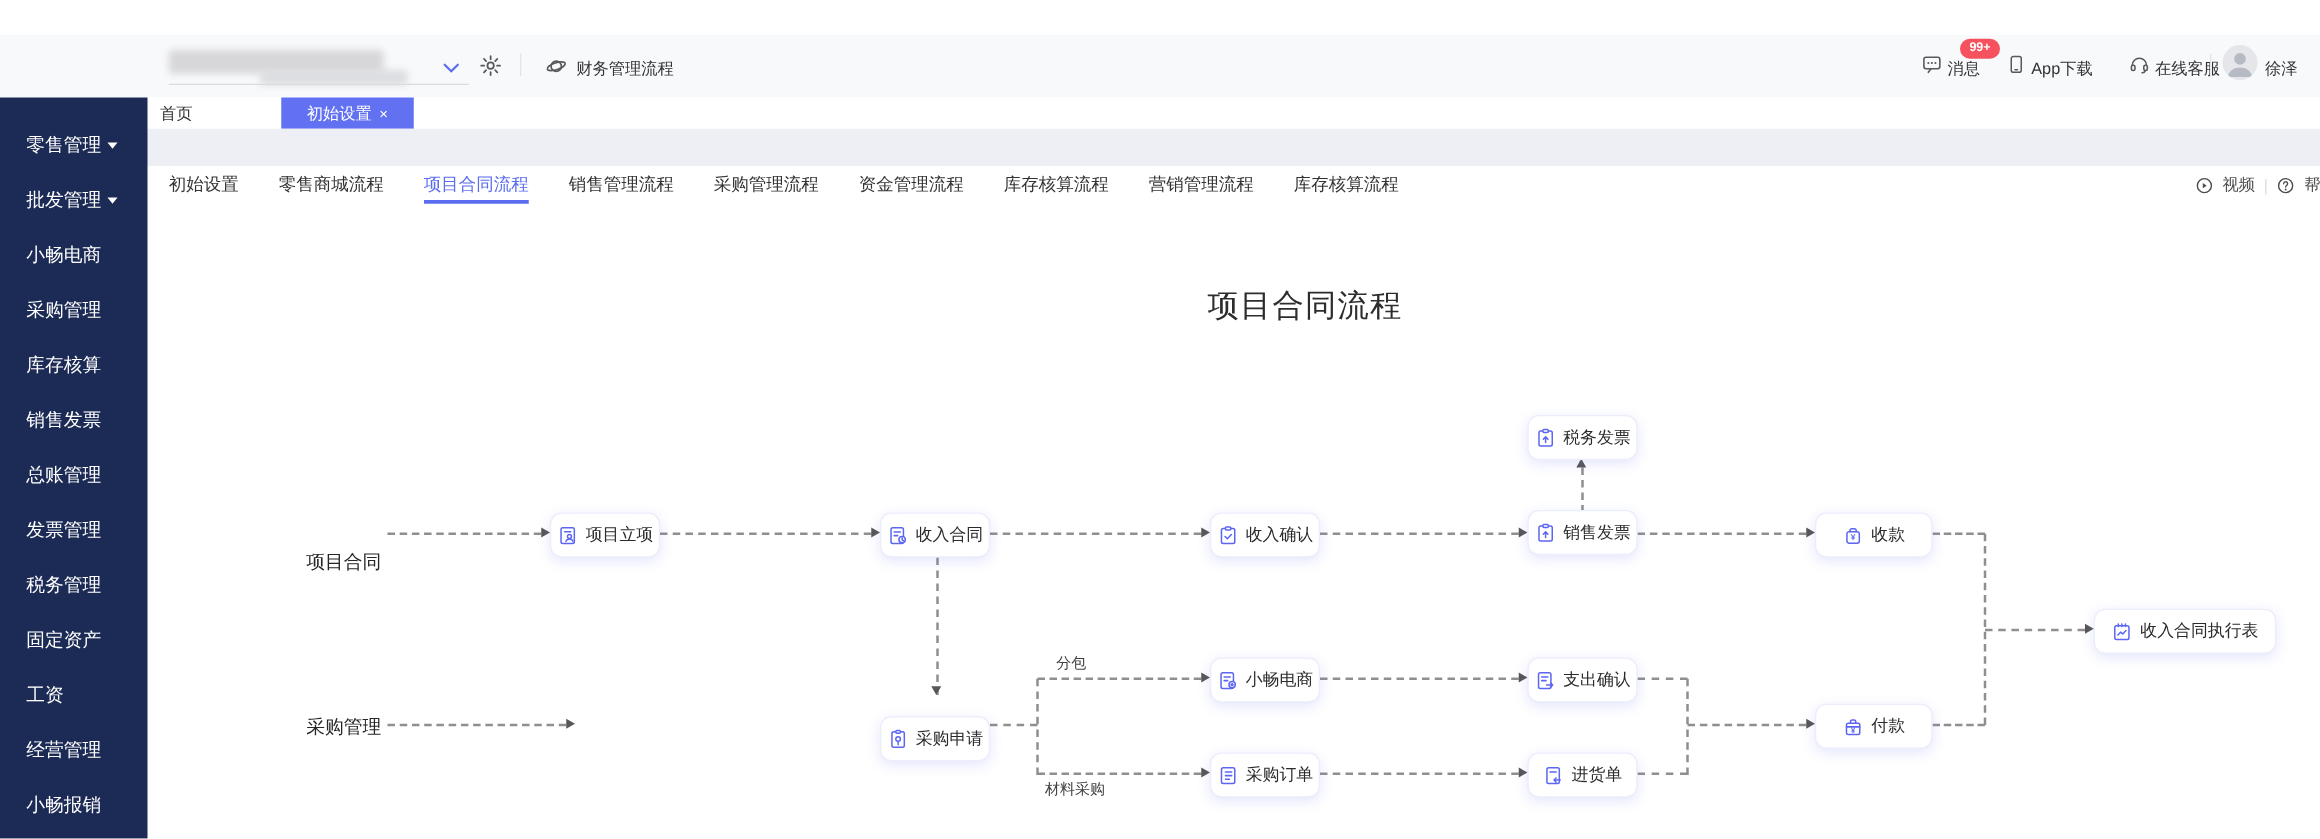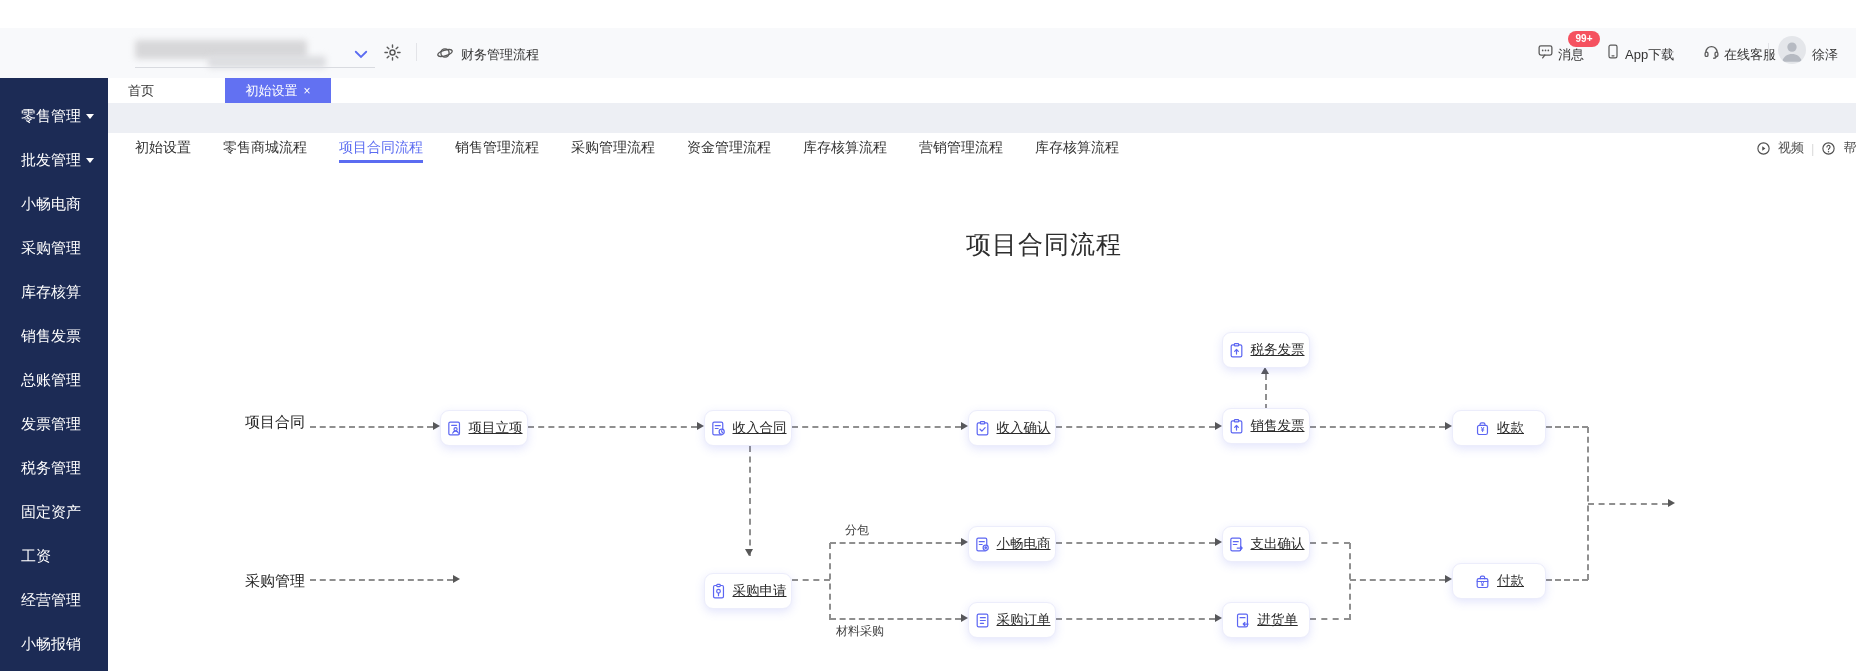--- a/index.html
+++ b/index.html
@@ -23,40 +23,40 @@
   .badge { position:absolute; left:1568px; top:31px; min-width:32px; height:16px; border-radius:9px; background:#f5515f; color:#fff; font-size:10px; font-weight:bold; line-height:16px; text-align:center; padding:0 5px; z-index:4; }
   .avatar { position:absolute; left:1778px; top:36px; width:28px; height:28px; border-radius:50%; background:#e4e6ea; overflow:hidden; color:#b6bac2; }
 
   
   .tabrow { position:absolute; left:100px; top:78px; width:1756px; height:25px; background:#fff; }
   .tab-home { position:absolute; left:118px; top:78px; width:46px; height:25px; line-height:25px; text-align:center; font-size:13px; color:#333; cursor:pointer; }
   .tab-active { position:absolute; left:177px; top:78px; width:106px; height:25px; line-height:25px; background:#6271f2; color:#fff; font-size:13px; text-align:center; cursor:pointer;margin-left:48px; }
   .tab-active .x { font-size:12px; margin-left:6px; }
 
   
-  .sidebar { position:absolute; left:0; top:78px; width:108px; height:593px; background:#1c2b55; padding-top:16px; z-index:3; }
+  .sidebar { position:absolute; left:0; top:78px; width:118px; height:593px; background:#1c2b55; padding-top:16px; z-index:3; }
   .snav { height:44px; display:flex; align-items:center; padding-left:21px; color:#fff; font-size:15px; cursor:pointer; white-space:nowrap; }
   .caret { width:0; height:0; border-left:4.5px solid transparent; border-right:4.5px solid transparent; border-top:5.5px solid #fff; margin-left:5px; }
 
   
   .grayband { position:absolute; left:100px; top:103px; width:1756px; height:30px; background:#edeff4; }
   .card { position:absolute; left:100px; top:133px; width:1756px; height:538px; background:#fff; }
 
   .flowtabs { position:absolute; left:135px; top:133px; height:30px; display:flex; gap:32px; align-items:stretch; }
   .ftab { font-size:14px; color:#333; line-height:28px; cursor:pointer; white-space:nowrap; }
   .ftab.on { color:#5b6cf1; box-shadow:inset 0 -3px 0 #5b6cf1; }
   .tools { position:absolute; left:1756px; top:133px; height:30px; display:flex; gap:7px; align-items:center; color:#4d4d4d; font-size:13px; white-space:nowrap; }
   .tools svg { width:15px; height:15px; }
   .tools .sep { color:#dcdcdc; }
 
   .fc-title { position:absolute; left:1044px; top:228px; transform:translateX(-50%); font-size:25px; color:#2d2d2d; font-weight:500; letter-spacing:1px; white-space:nowrap; }
 
   
   .lane-label { position:absolute; font-size:15px; color:#262626; white-space:nowrap; z-index:2; }
-  .node { position:absolute; height:36px; background:#fff; border:1px solid #ecedfb; border-radius:9px; box-shadow:0 3px 10px rgba(99,112,240,.18); display:flex; align-items:center; justify-content:center; gap:6px; font-size:13.5px; color:#2b2b2b; z-index:2; cursor:pointer; white-space:nowrap;text-decoration:underline; }
+  .node { position:absolute; height:36px; background:#fff; border:1px solid #ecedfb; border-radius:9px; box-shadow:0 3px 10px rgba(99,112,240,.18); display:flex; align-items:center; justify-content:center; gap:6px; font-size:13.5px; color:#2b2b2b; z-index:2; cursor:pointer; white-space:nowrap; }
   .nicon { width:17px; height:17px; color:#5c66f2; flex:0 0 auto; }
   .hl { position:absolute; height:0; border-top:2px dashed #8f8f8f; z-index:1; }
   .vl { position:absolute; width:0; border-left:2px dashed #8f8f8f; z-index:1; }
   .ar { position:absolute; width:0; height:0; border-left:7px solid #575757; border-top:4.5px solid transparent; border-bottom:4.5px solid transparent; z-index:1; }
   .au { position:absolute; width:0; height:0; border-bottom:7px solid #575757; border-left:4.5px solid transparent; border-right:4.5px solid transparent; z-index:1; }
   .ad { position:absolute; width:0; height:0; border-top:7px solid #575757; border-left:4.5px solid transparent; border-right:4.5px solid transparent; z-index:1; }
   .blabel { position:absolute; font-size:12px; color:#404040; z-index:2; white-space:nowrap; }
   svg { display:block; }
 </style>
 </head>
@@ -261,21 +261,21 @@
     <svg viewBox="0 0 24 24" fill="none" stroke="currentColor" stroke-width="1.8" stroke-linecap="round">
         <circle cx="12" cy="12" r="9"></circle>
         <path d="M9.5 9.5a2.5 2.5 0 114 2c-.9.7-1.5 1.2-1.5 2.2"></path>
         <path d="M12 17h.01" stroke-width="2.4"></path>
       </svg>
     <span>帮助</span>
   </div>
 
   <div class="fc-title">项目合同流程</div>
 
-  <div class="lane-label" style="left:245px;top:413px">项目合同</div>
+  <div class="lane-label" style="left:245px;top:440px">项目合同</div>
   <div class="lane-label" style="left:245px;top:572px">采购管理</div>
 
   <div class="hl" style="left:310px;top:426px;width:123px"></div>
     <div class="ar" style="left:433px;top:422px"></div>
   <div class="hl" style="left:528px;top:426px;width:169px"></div>
     <div class="ar" style="left:697px;top:422px"></div>
   <div class="hl" style="left:792px;top:426px;width:169px"></div>
     <div class="ar" style="left:961px;top:422px"></div>
   <div class="hl" style="left:1056px;top:426px;width:159px"></div>
     <div class="ar" style="left:1215px;top:422px"></div>
@@ -382,14 +382,20 @@
         <use href="#i-doc-in"></use>
       </svg>
       <span>进货单</span>
     </div>
   <div class="node" style="left:1452px;top:563px;width:94px">
       <svg class="nicon" viewBox="0 0 24 24">
         <use href="#i-money-box"></use>
       </svg>
       <span>付款</span>
     </div>
+  <div class="node" style="left:1675px;top:487px;width:146px">
+      <svg class="nicon" viewBox="0 0 24 24">
+        <use href="#i-cal-chart"></use>
+      </svg>
+      <span>收入合同执行表</span>
+    </div>
 
 </div>
 
 </body></html>

